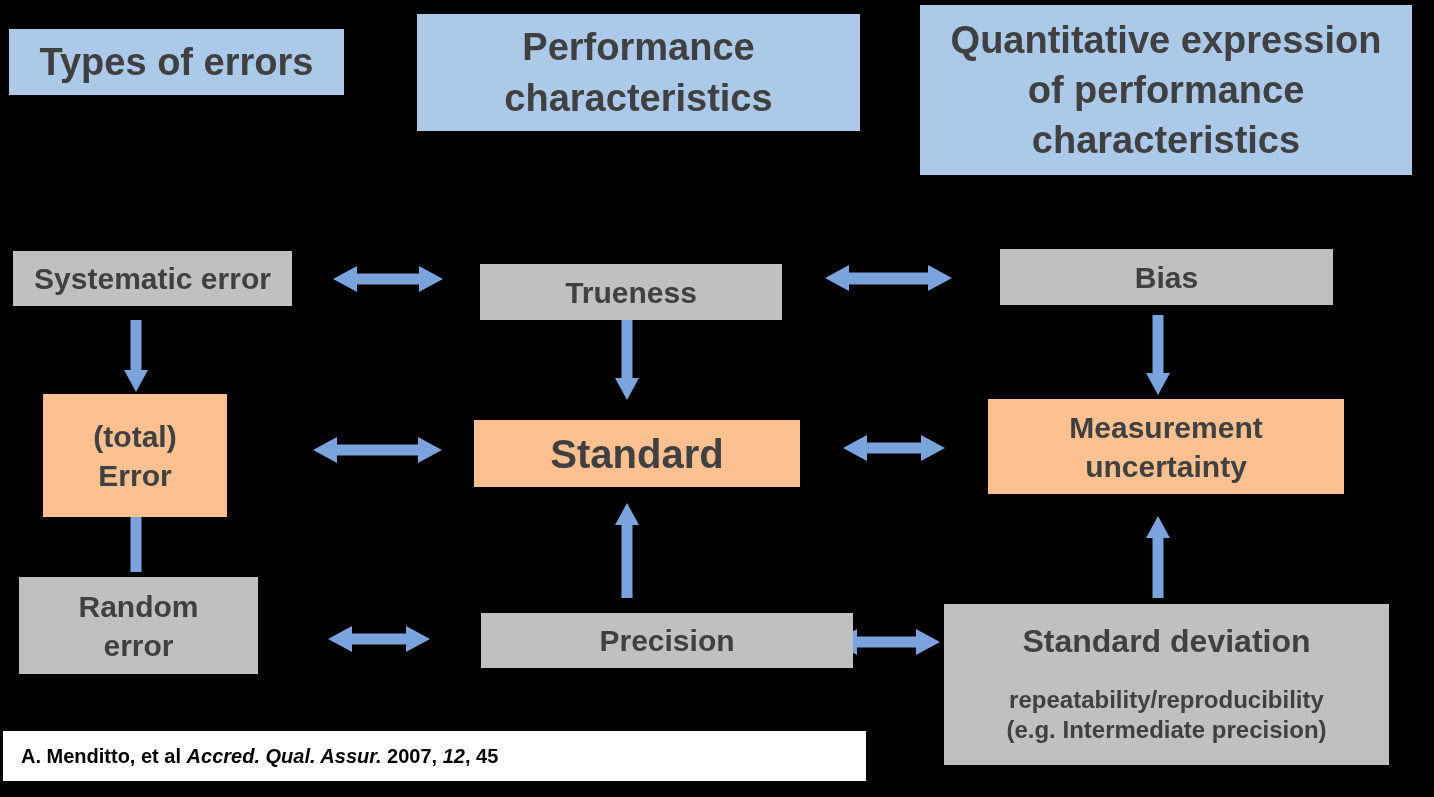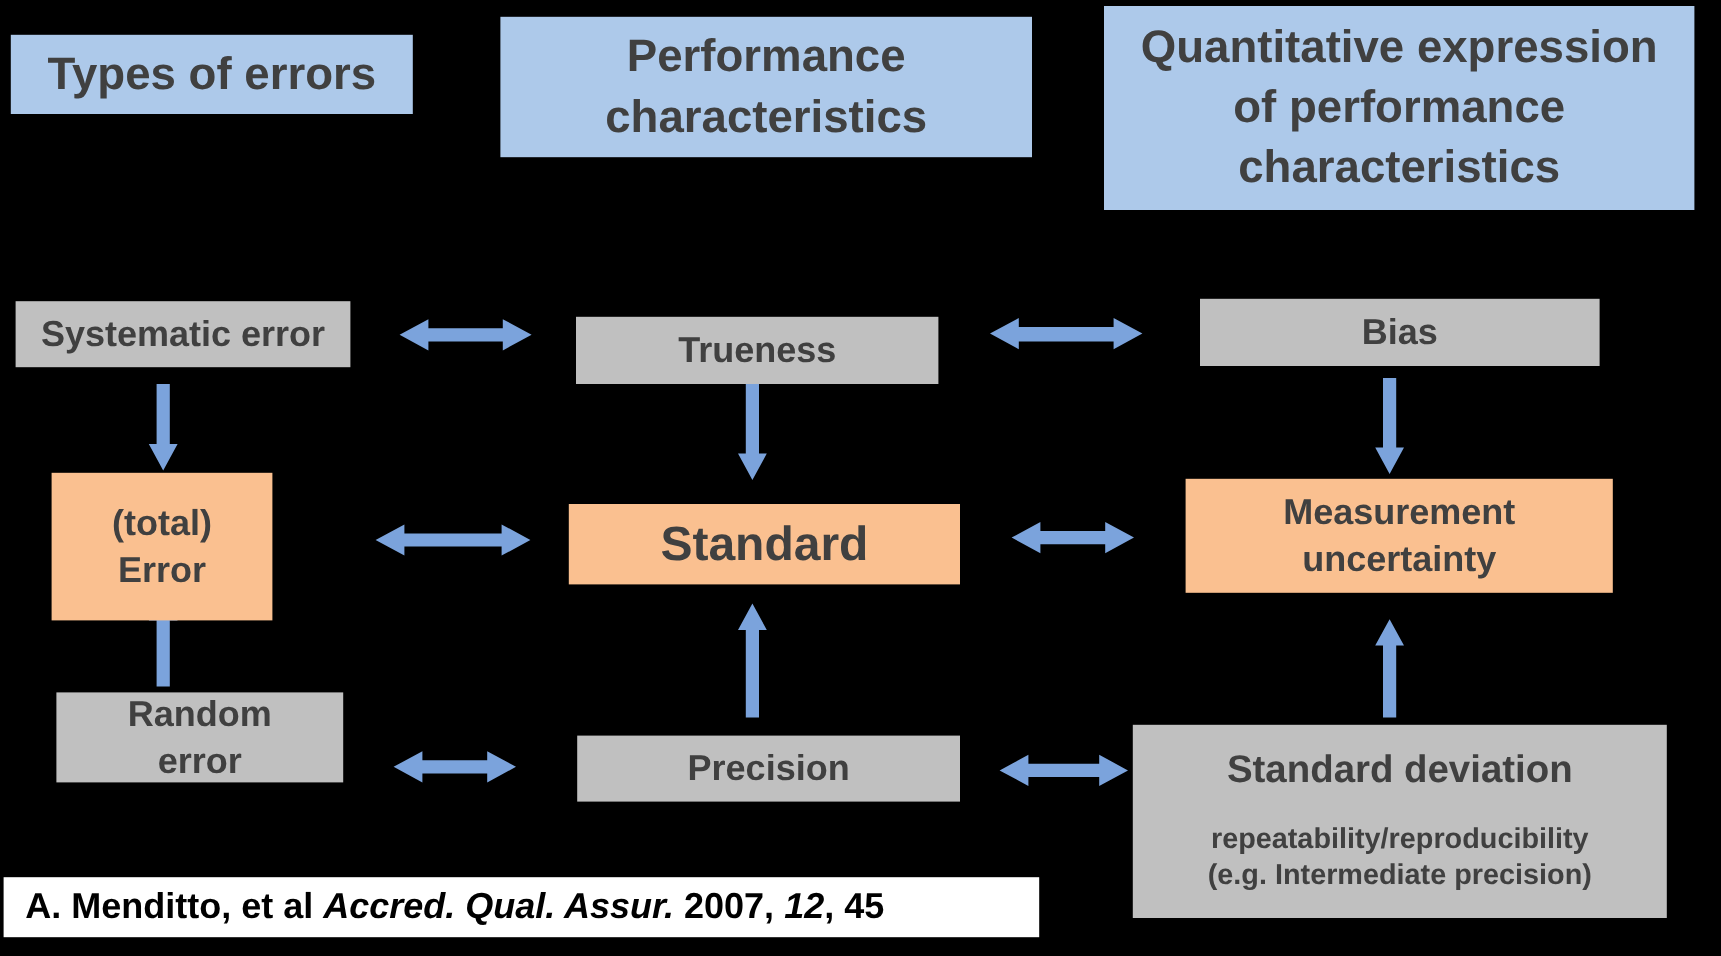--- a/index.html
+++ b/index.html
@@ -34,21 +34,21 @@
   .orange{background:var(--orange-fill);font-size:30px;}
   .accuracy{font-size:40px;}
   .arrows{position:absolute;left:0;top:0;pointer-events:none;}
   .arrows path{fill:var(--arrow);}
   .std{flex-direction:column;justify-content:center;gap:14px;padding:6px 0;}
   .std-title{font-size:32px;line-height:1.1;}
   .std-sub{font-size:24px;line-height:1.25;white-space:pre-line;margin-top:12px;}
   .citation{
     position:absolute;left:3px;top:731px;width:863px;height:50px;
     background:var(--citation-bg);color:var(--citation-text);
-    font-size:30px;font-weight:bold;
+    font-size:20px;font-weight:bold;
     display:flex;align-items:center;
     padding-left:18px;box-sizing:border-box;
     white-space:pre;
   }
   .it{font-style:italic;}
 </style>
 </head>
 <body>
 
 <div class="stage">
@@ -83,23 +83,23 @@
   <div class="box gray" style="left:13px;top:251px;width:279px;height:55px;">Systematic error</div>
   <div class="box gray" style="left:480px;top:264px;width:302px;height:56px;">Trueness</div>
   <div class="box gray" style="left:1000px;top:249px;width:333px;height:56px;">Bias</div>
 
   <div class="box orange" style="left:43px;top:394px;width:184px;height:123px;">(total)
 Error</div>
   <div class="box orange accuracy" style="left:474px;top:420px;width:326px;height:67px;">Standard</div>
   <div class="box orange" style="left:988px;top:399px;width:356px;height:95px;">Measurement
 uncertainty</div>
 
-  <div class="box gray" style="left:19px;top:577px;width:239px;height:75px;margin-left:28px;">Random
+  <div class="box gray" style="left:19px;top:577px;width:239px;height:97px;">Random
 error</div>
-  <div class="box gray" style="left:481px;top:613px;width:319px;height:55px;">Precision</div>
+  <div class="box gray" style="left:481px;top:613px;width:372px;height:55px;">Precision</div>
   <div class="box gray std" style="left:944px;top:604px;width:445px;height:149px;">
     <div class="std-title">Standard deviation</div>
     <div class="std-sub">repeatability/reproducibility
 (e.g. Intermediate precision)</div>
   </div>
 
   <div class="citation"><span>A. Menditto, et al </span><span class="it">Accred. Qual. Assur.</span><span> 2007, </span><span class="it">12</span><span>, 45</span></div>
 
 </div>
 

